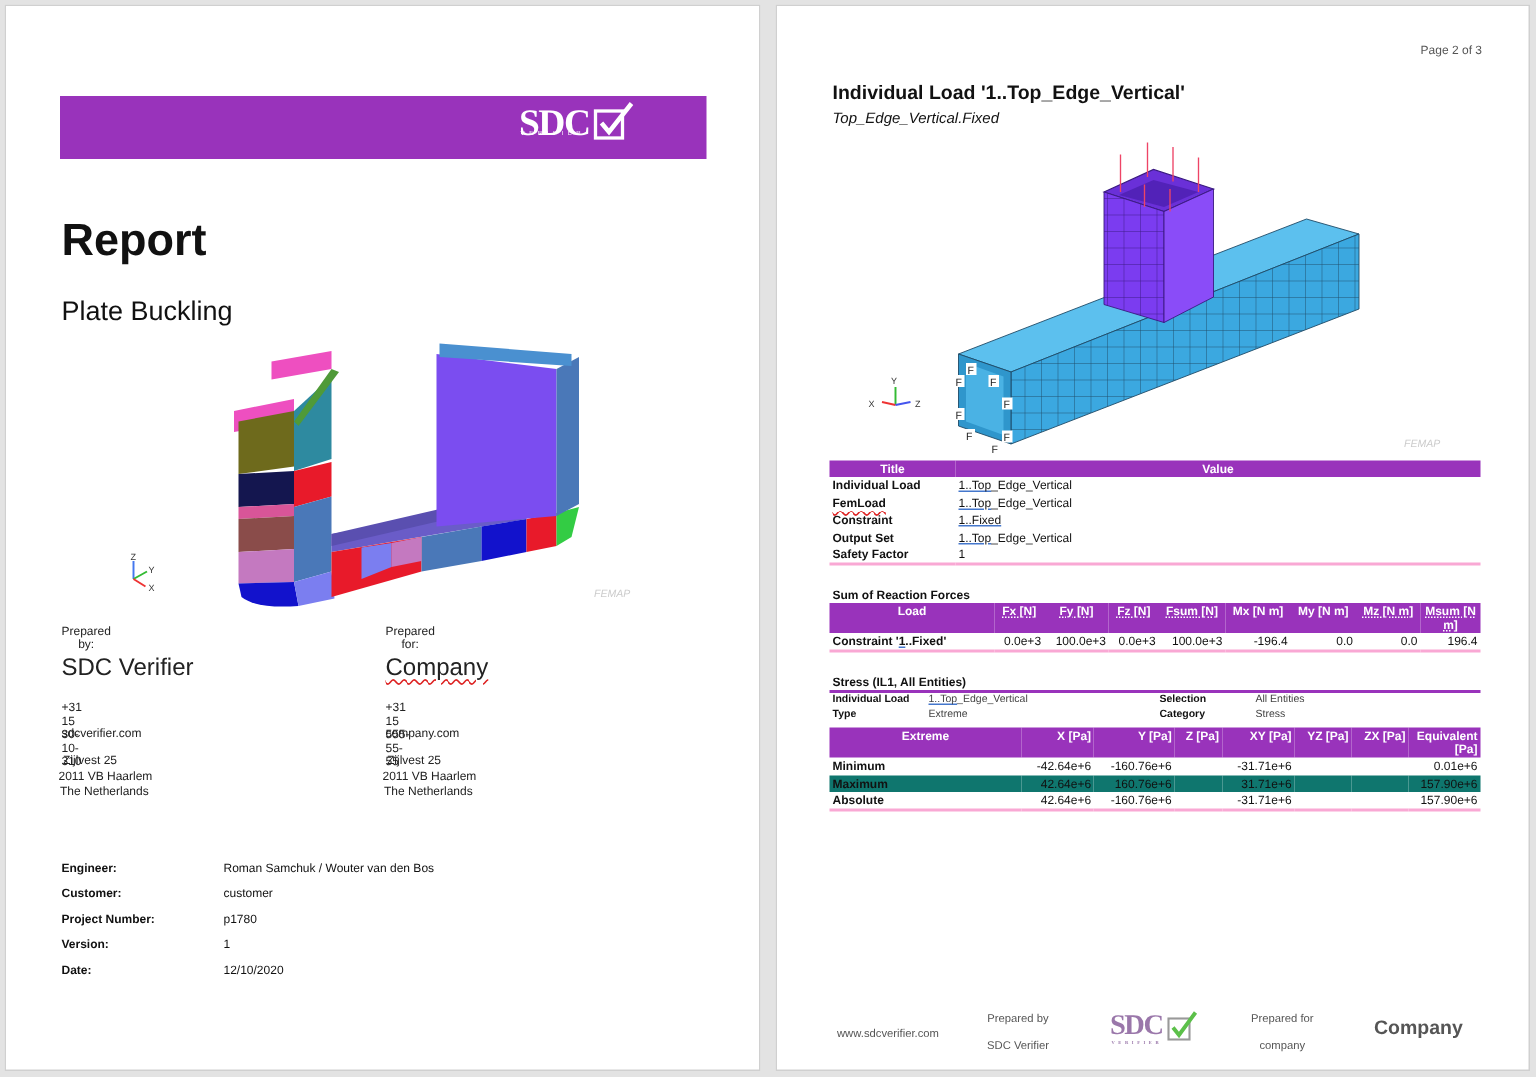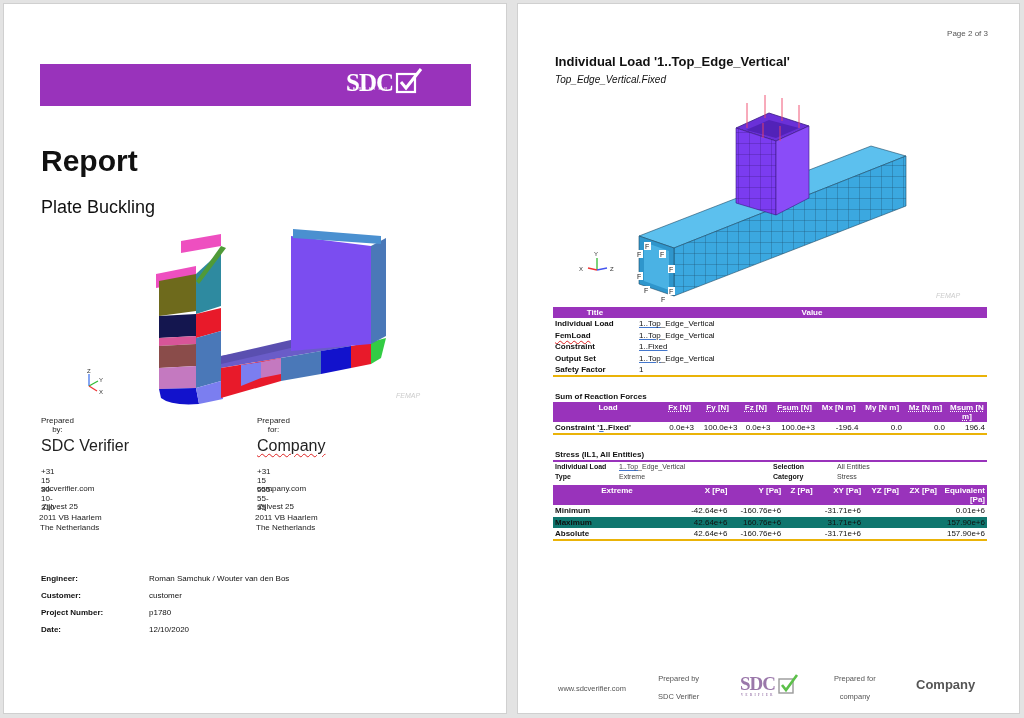--- a/index.html
+++ b/index.html
@@ -39,21 +39,21 @@
   .p2-title { position: absolute; left: 37px; top: 50px; font-size: 13px; font-weight: bold; }
   .p2-sub { position: absolute; left: 37px; top: 70px; font-size: 10px; font-style: italic; }
   .model2 { position: absolute; left: 33px; top: 84px; width: 440px; height: 220px; }
 
   .tbl { position: absolute; left: 35px; width: 434px; font-size: 8px; border-collapse: collapse; }
   .tbl th { background: #9933bb; color: #fff; font-weight: bold; padding: 1px 2px; vertical-align: top; }
   .tbl td { padding: 0 2px; height: 11.5px; white-space: nowrap; }
   .tbl .b { font-weight: bold; }
   .tbl .r { text-align: right; }
   .tbl .c { text-align: center; }
-  .tbl tr.last td { border-bottom: 2px solid #eab308; }
+  .tbl tr.last td { border-bottom: 2px solid #f9a8d4; }
   .tbl tr.alt td { background: #0f766e; }
   .lnk { text-decoration: underline; text-decoration-color: #4477cc; }
   .abbr { text-decoration: underline dotted; text-align: center; }
   .sec-title { position: absolute; left: 37px; font-size: 8px; font-weight: bold; }
   .sec-rule { position: absolute; left: 35px; width: 434px; height: 2px; background: #9933bb; }
   .meta { position: absolute; font-size: 7px; }
   .meta-k { position: absolute; font-weight: bold; }
   .meta-v { position: absolute; color: #444; }
 
   .footer { position: absolute; top: 665px; left: 0; width: 503px; height: 40px; font-size: 7.5px; color: #555; }
@@ -147,20 +147,24 @@
         <span class="info-k">Engineer:</span>
         <span>Roman Samchuk / Wouter van den Bos</span>
       </div>
     <div class="info-row">
         <span class="info-k">Customer:</span>
         <span>customer</span>
       </div>
     <div class="info-row">
         <span class="info-k">Project Number:</span>
         <span>p1780</span>
+      </div>
+    <div class="info-row">
+        <span class="info-k">Version:</span>
+        <span>1</span>
       </div>
     <div class="info-row">
         <span class="info-k">Date:</span>
         <span>12/10/2020</span>
       </div>
   </div>
 </div>
 
 <div class="page" id="page2">
   <div class="pagenum">Page 2 of 3</div>

